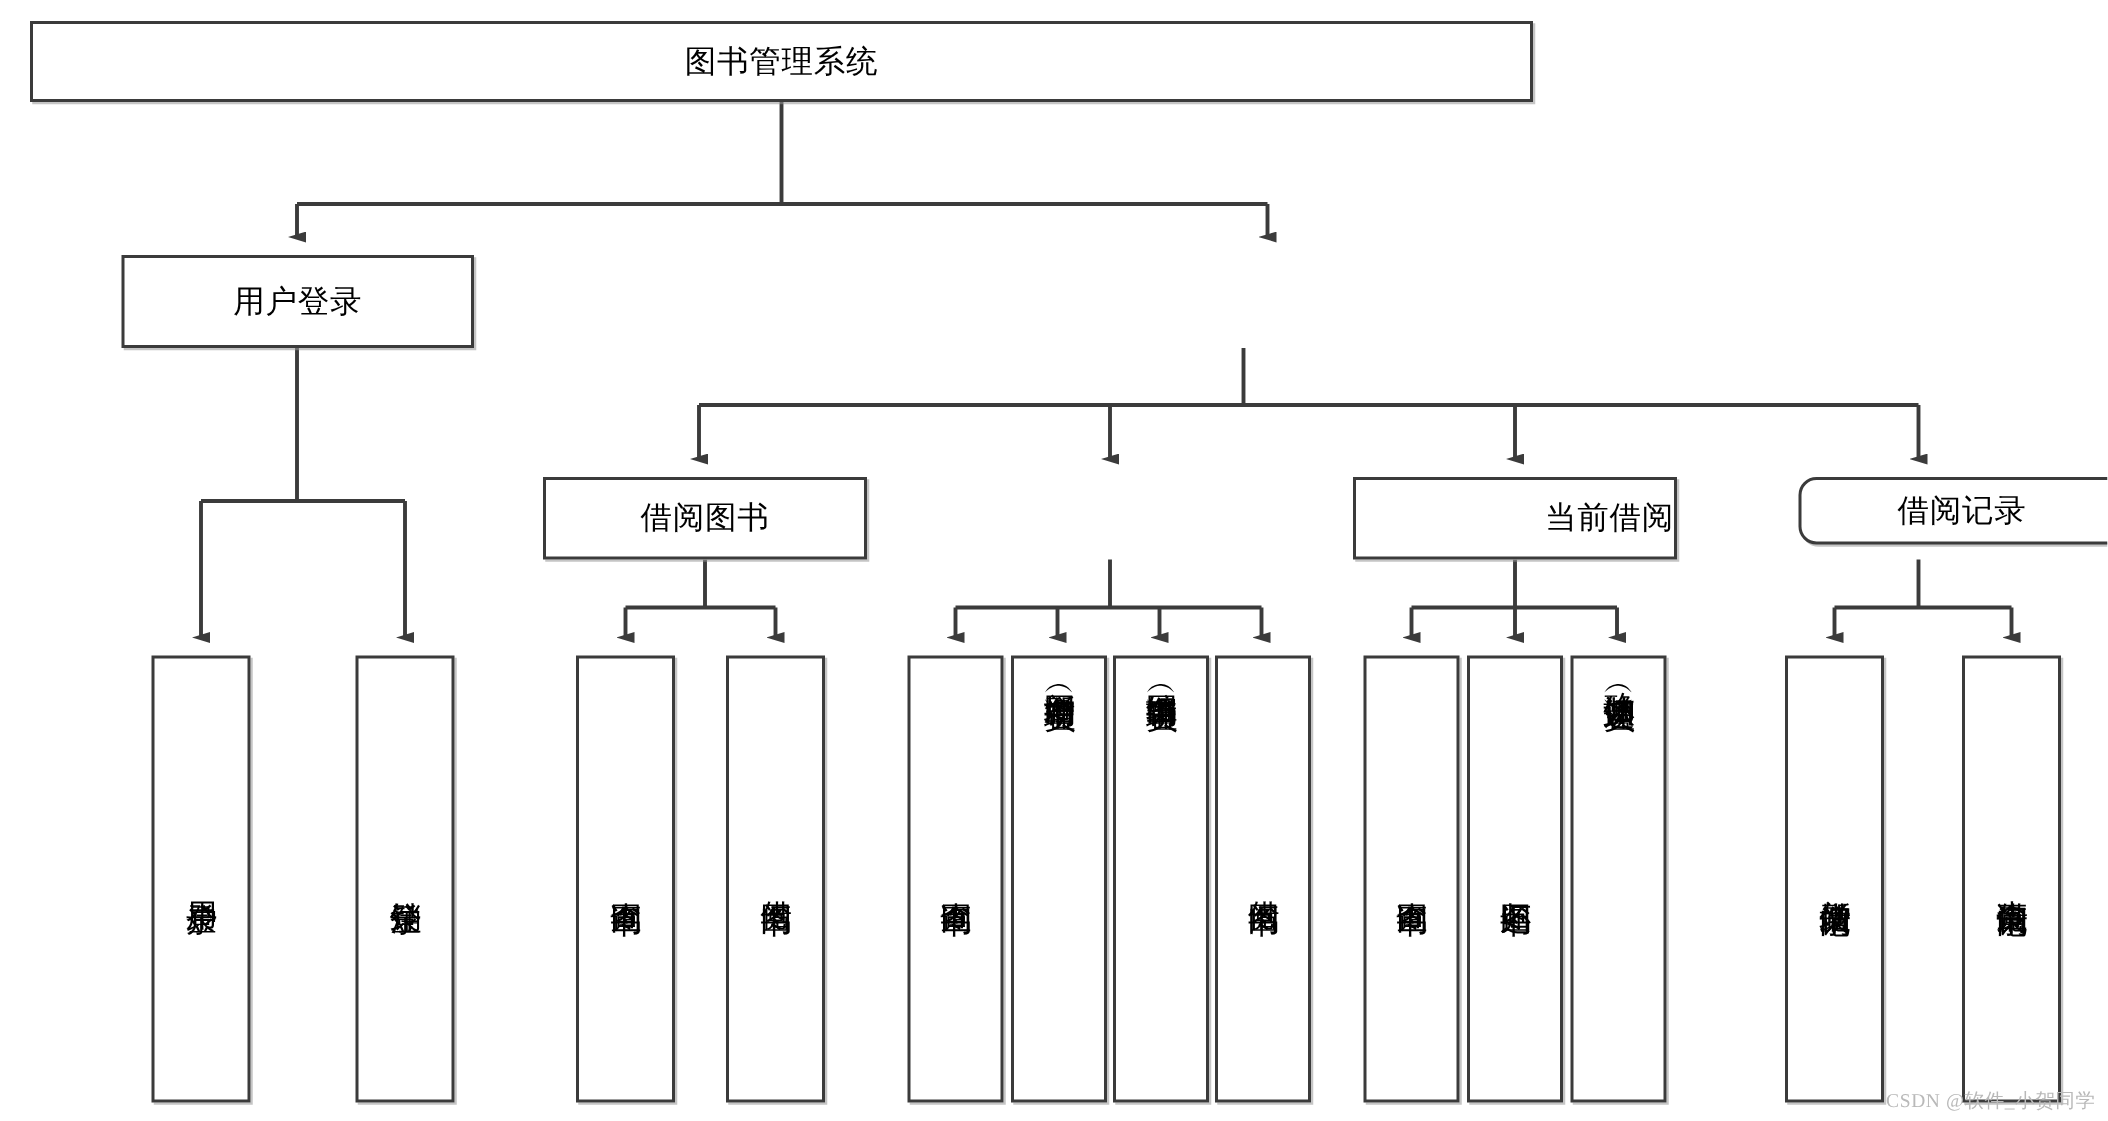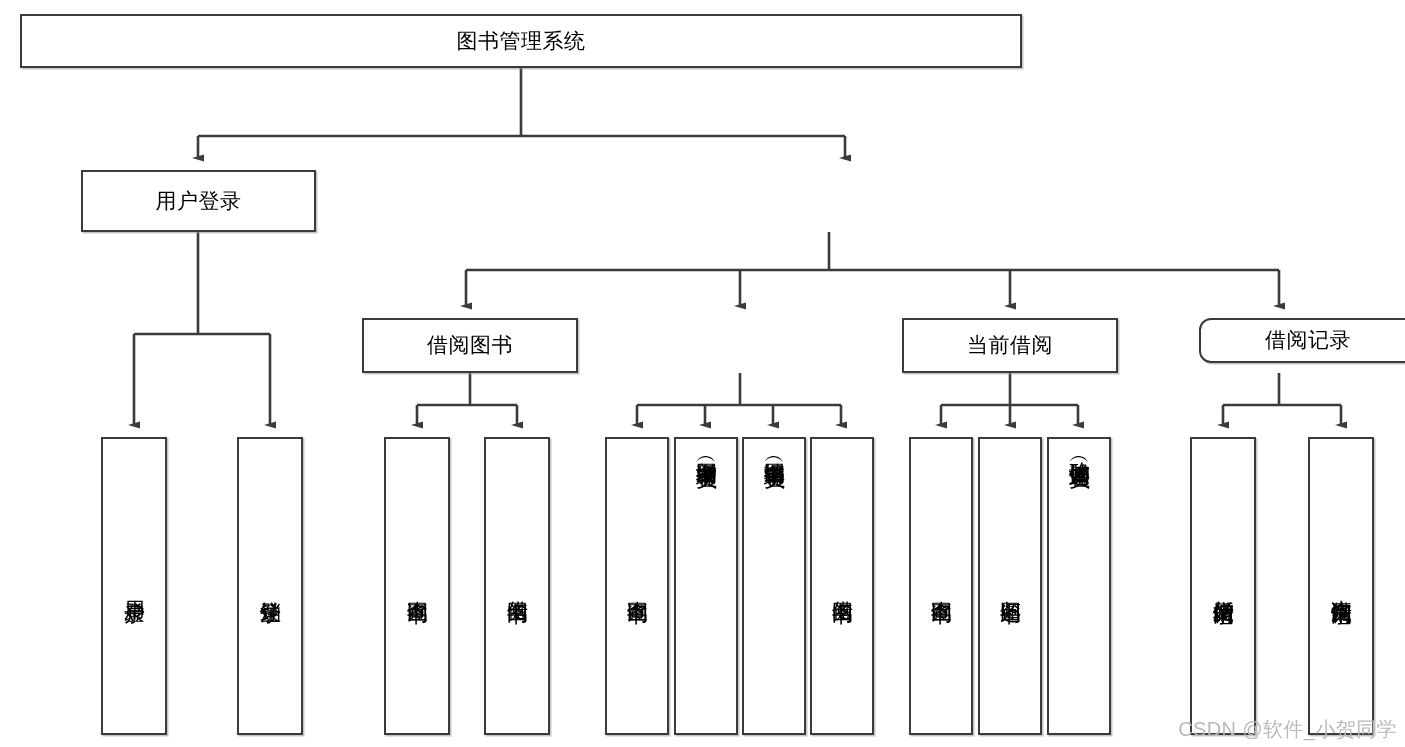--- a/index.html
+++ b/index.html
@@ -60,25 +60,25 @@
     text-align: center;
   }
   .node.vertical.center-text {
     align-items: center;
     padding-top: 0;
   }
   #watermark {
     position: absolute;
     right: 8px;
     bottom: 4px;
-    font-size: 20px;
+    font-size: 13px;
     color: #b9b9b9;
     letter-spacing: 0.4px;
     white-space: nowrap;
-    font-family: Liberation Sans, sans-serif;
+    font-family: Liberation Serif, serif;
   }
 </style>
 </head>
 <body>
 
 <div id="diagram-root">
 
   <svg id="edge-layer" viewBox="0 0 1405 747" width="1405" height="747" xmlns="http://www.w3.org/2000/svg">
     <defs>
       <marker id="arrow" markerWidth="10" markerHeight="12" refX="3.6" refY="6" orient="auto" markerUnits="userSpaceOnUse">
@@ -136,21 +136,21 @@
   <div class="node" style="left:81px; top:170px; width:235px; height:62px;">
     <span class="node-label">用户登录</span>
   </div>
 
 
   <div class="node" style="left:362px; top:318px; width:216px; height:55px;">
     <span class="node-label">借阅图书</span>
   </div>
 
 
-  <div class="node" style="left:902px; top:318px; width:216px; height:55px;">
+  <div class="node" style="left:902px; top:318px; width:216px; height:55px;justify-content:flex-end;">
     <span class="node-label">当前借阅</span>
   </div>
 
   <div class="node" style="left:1199px; top:318px; width:218px; height:45px;border-radius:12px;">
     <span class="node-label">借阅记录</span>
   </div>
 
   <div class="node vertical center-text" style="left:101px; top:437px; width:66px; height:298px;">
     <span class="node-label">用户登录</span>
   </div>

